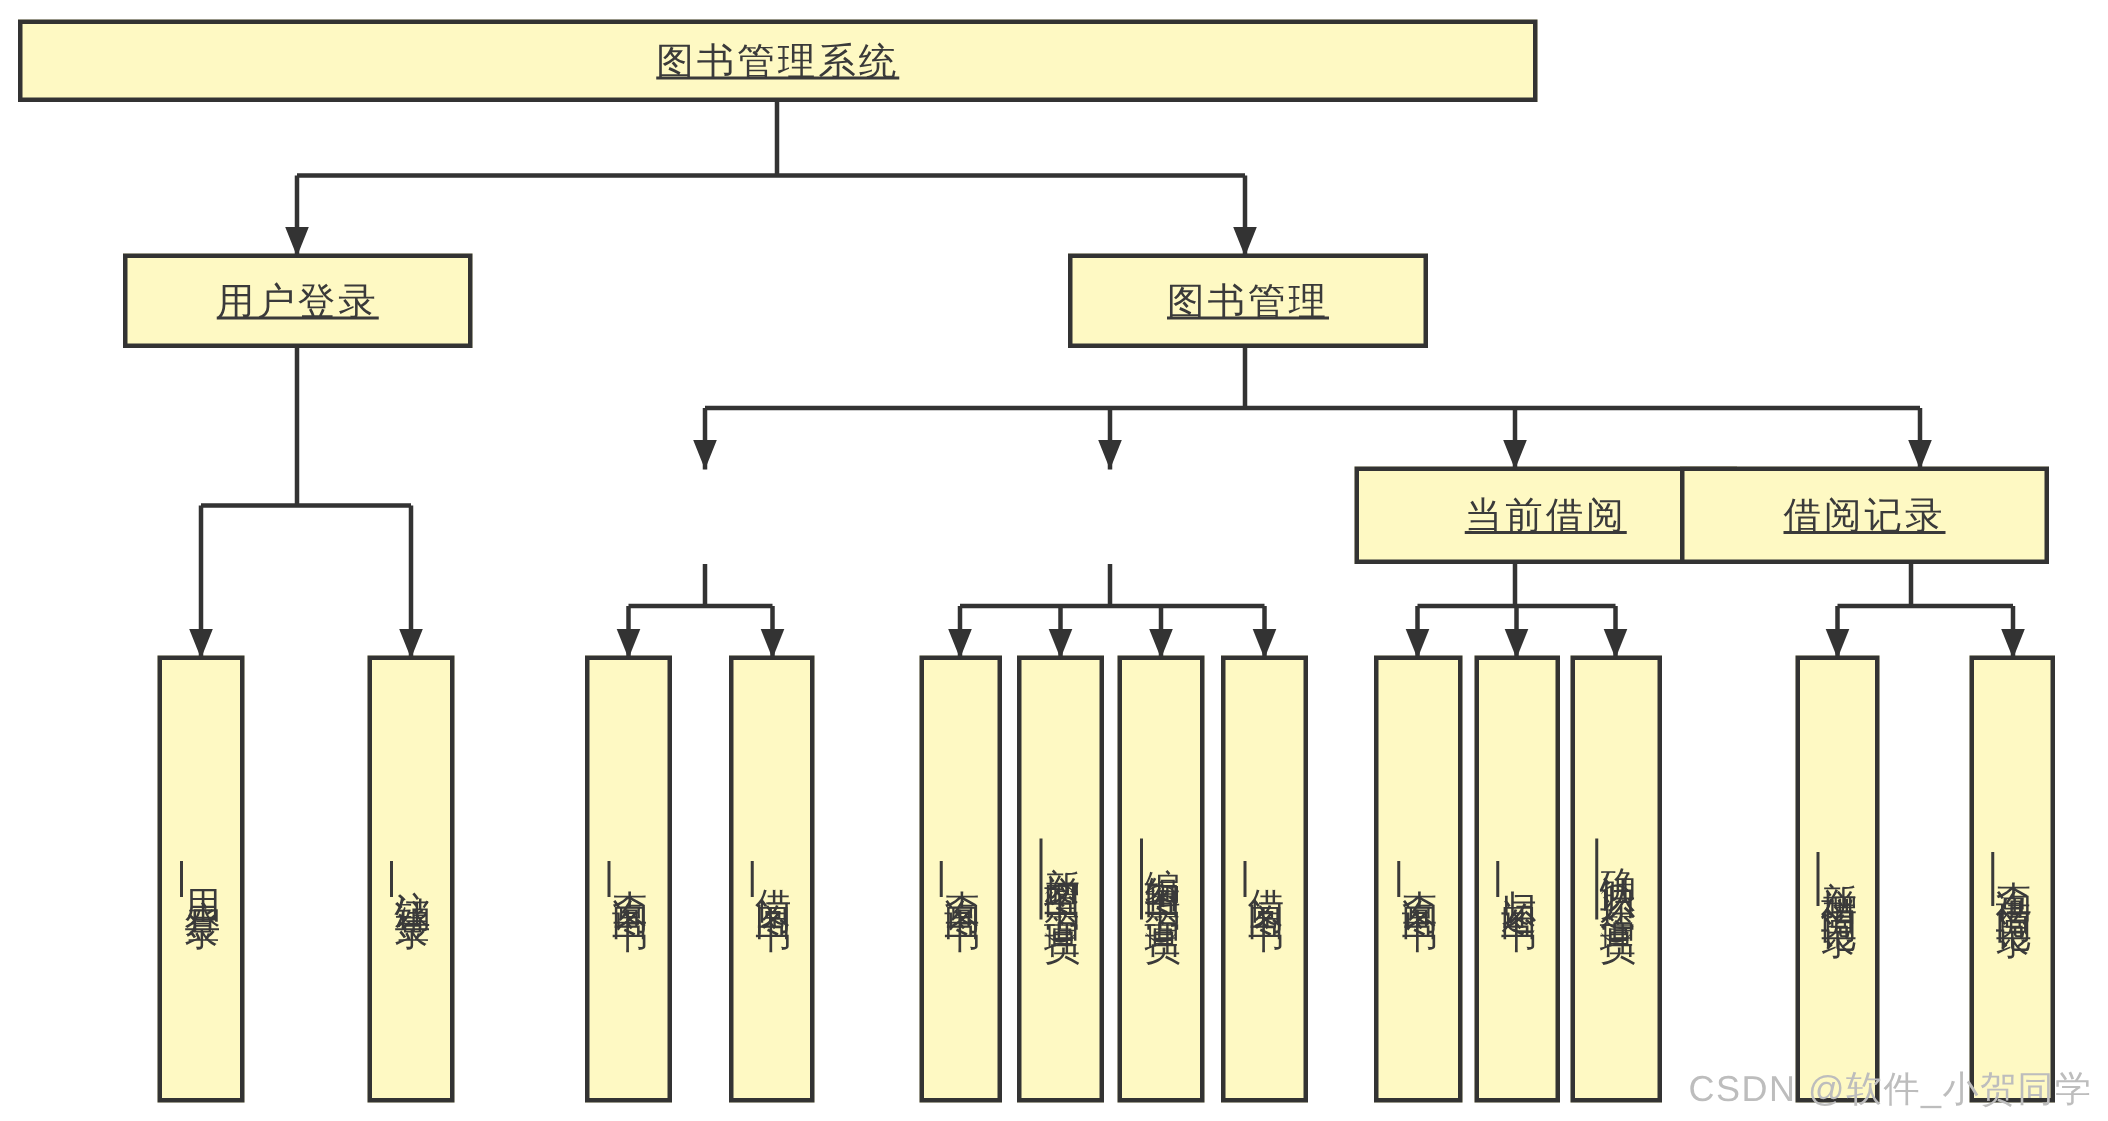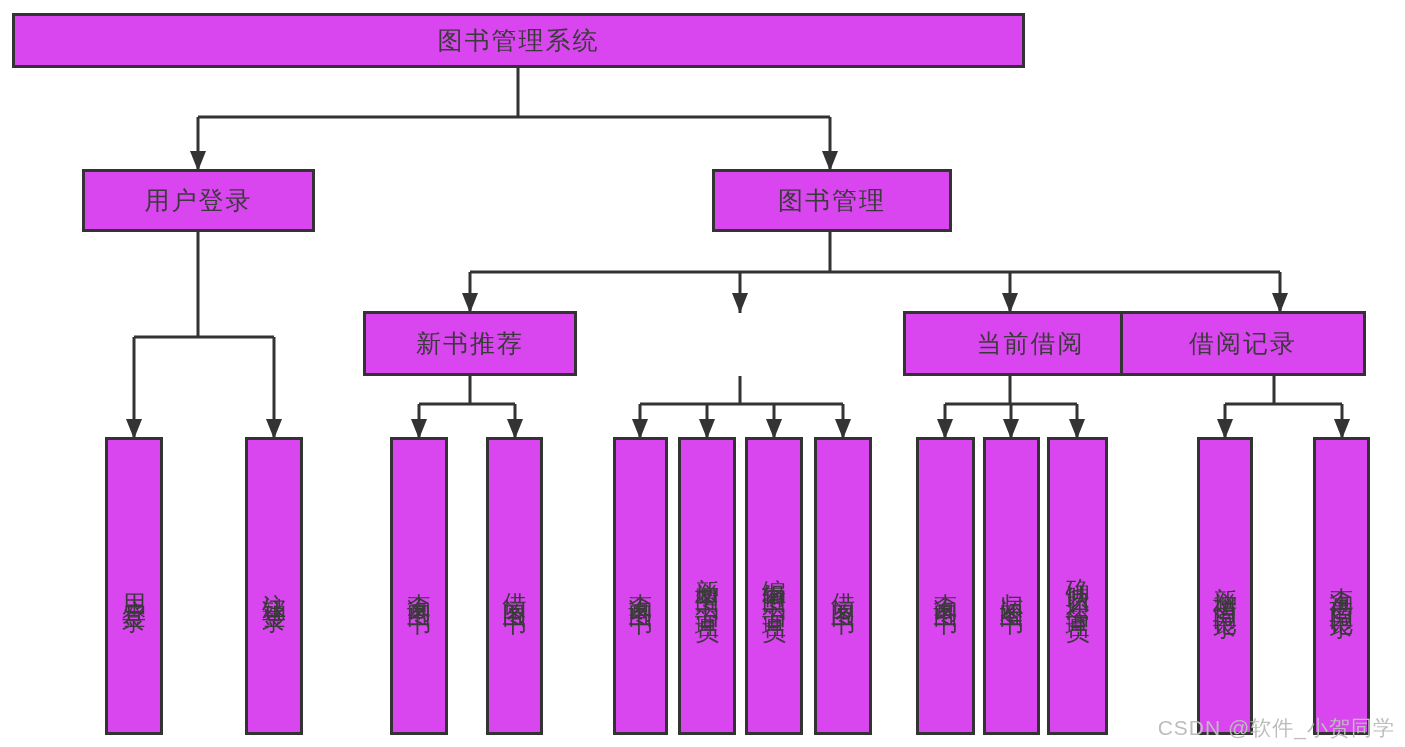--- a/index.html
+++ b/index.html
@@ -1,32 +1,32 @@
 <!DOCTYPE html>
 <html><head>
 <meta charset="utf-8">
 <style>
   html,body{margin:0;padding:0;background:#ffffff;}
   .stage{
     position:relative;width:1405px;height:747px;background:#ffffff;
     font-family:"Liberation Sans","DejaVu Sans",sans-serif;overflow:hidden;
   }
   .box{
-    position:absolute;background:#d946ef;border:3px solid #333333;
+    position:absolute;background:#fef9c3;border:3px solid #333333;
     box-sizing:border-box;display:flex;align-items:center;justify-content:center;
-    z-index:1;color:#3a3a3a;
+    z-index:1;color:#3a3a3a;text-decoration:underline;
   }
   .box.h span{font-size:25px;letter-spacing:2px;white-space:nowrap;}
   .box.v span{
     writing-mode:vertical-rl;font-size:24px;letter-spacing:6px;white-space:nowrap;
   }
   svg.connectors{position:absolute;left:0;top:0;z-index:2;pointer-events:none;}
   .conn{stroke:#333333;stroke-width:3;fill:none;}
   .watermark{
-    position:absolute;right:10px;bottom:5px;font-size:21px;color:#bdbdbd;
+    position:absolute;right:10px;bottom:5px;font-size:24px;color:#bdbdbd;
     z-index:5;letter-spacing:1px;white-space:nowrap;margin-top:44px;
   }
 </style>
 </head>
 <body>
 
 <div class="stage">
 
   <svg class="connectors" width="1405" height="747" viewBox="0 0 1405 747">
     <defs>
@@ -87,23 +87,20 @@
     <span>图书管理系统</span>
   </div>
 
   <div class="box h" style="left:82px;top:169px;width:233px;height:63px">
     <span>用户登录</span>
   </div>
   <div class="box h" style="left:712px;top:169px;width:240px;height:63px">
     <span>图书管理</span>
   </div>
 
-  <div class="box h" style="left:363px;top:311px;width:214px;height:65px">
-    <span>新书推荐</span>
-  </div>
   <div class="box h" style="left:903px;top:311px;width:255px;height:65px">
     <span>当前借阅</span>
   </div>
   <div class="box h" style="left:1120px;top:311px;width:246px;height:65px">
     <span>借阅记录</span>
   </div>
 
   <div class="box v" style="left:105px;top:437px;width:58px;height:298px">
     <span>用户登录</span>
   </div>

